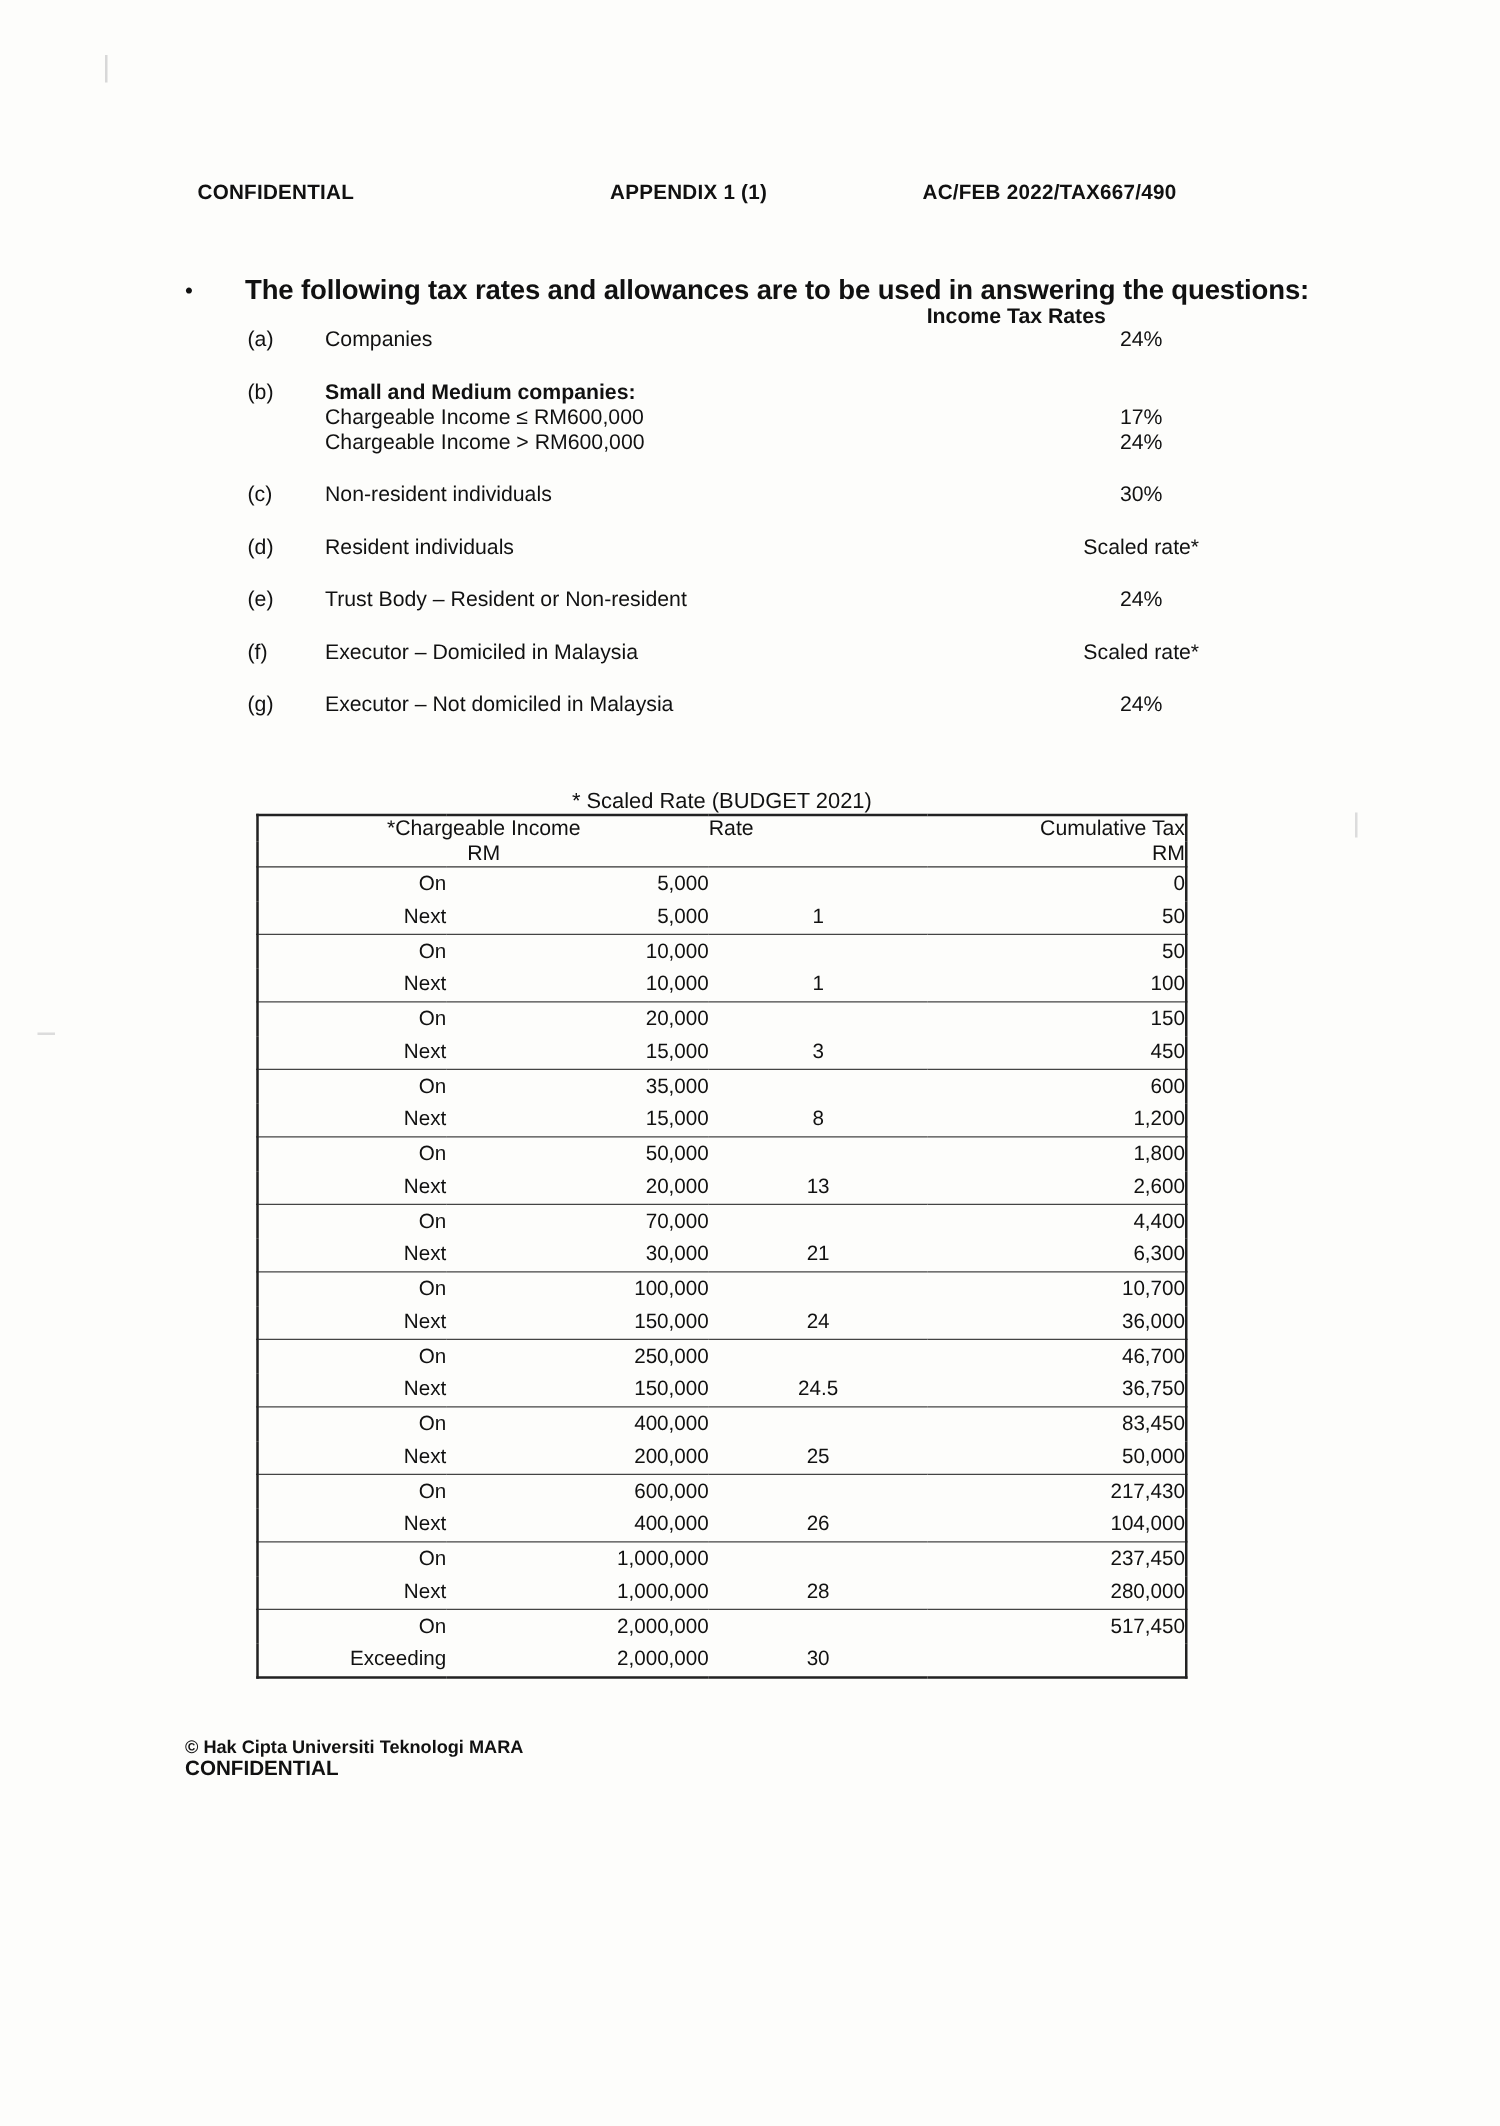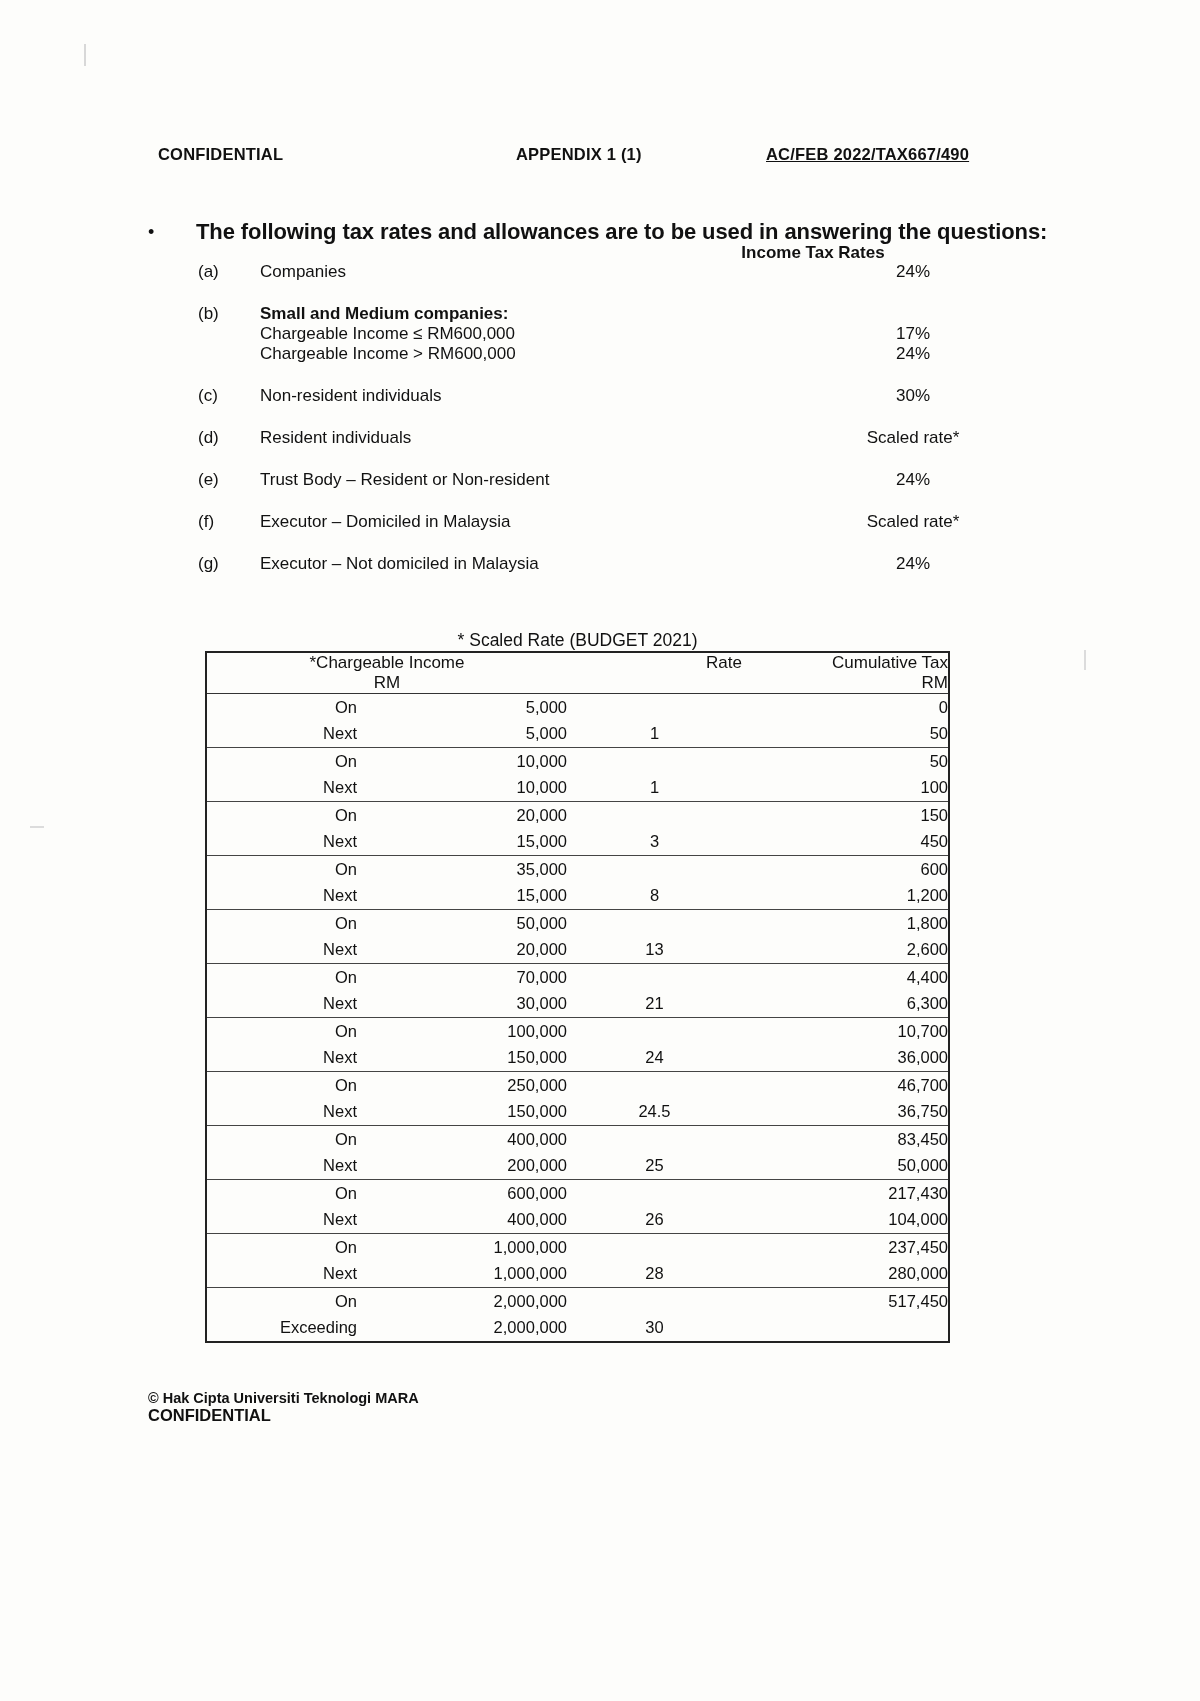--- a/index.html
+++ b/index.html
@@ -28,22 +28,22 @@
     top: 145px;
     left: 158px;
     width: 880px;
     display: flex;
     align-items: baseline;
     font-weight: bold;
     font-size: 16.5px;
     letter-spacing: 0.2px;
   }
   .doc-header .hdr-left { width: 330px; }
-  .doc-header .hdr-mid  { width: 250px; margin-left: 28px; }
-  .doc-header .hdr-right{ flex: 1; text-align: left; text-decoration: underline; }
+  .doc-header .hdr-mid  { width: 250px; }
+  .doc-header .hdr-right{ flex: 1; text-align: left; }
 
   
   .intro {
     position: absolute;
     top: 219px;
     left: 148px;
     width: 920px;
     display: flex;
     align-items: flex-start;
   }
@@ -130,21 +130,21 @@
     border-top: 2px solid #222;
     border-bottom: 2px solid #222;
     border-radius: 27px;
   }
   thead th {
     font-weight: bold;
     font-size: 17px;
     padding-top: 4px;
   }
   thead .hd-income { text-align: center; }
-  thead .hd-rate   { text-align: right; }
+  thead .hd-rate   { text-align: left; }
   thead .hd-cum    { text-align: right; padding-right: 10px; }
   thead .sub-rm-left  { text-align: center; font-weight: bold; padding-bottom: 3px;}
   thead .sub-rm-right { text-align: right; font-weight: bold; padding-right: 10px; padding-bottom: 3px;}
   thead tr.head-bottom th { border-bottom: 1.6px solid #333; }
 
   tbody tr td { height: 26.5px; vertical-align: middle; }
   tbody tr.band-end td { border-bottom: 1.4px solid #444; }
 
   td.c-word   { width: 150px; text-align: right; padding-right: 14px; }
   td.c-amount { width: 210px; text-align: right; padding-right: 85px; }

